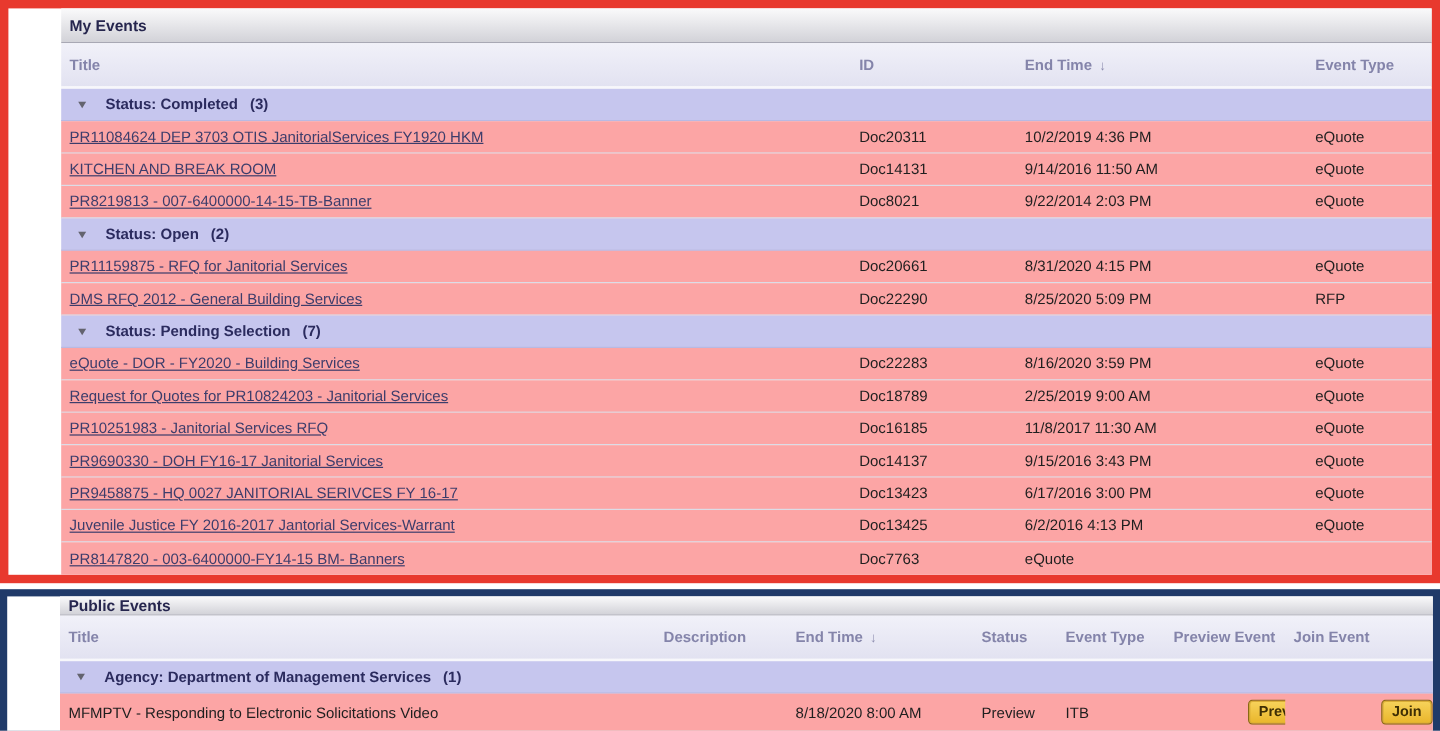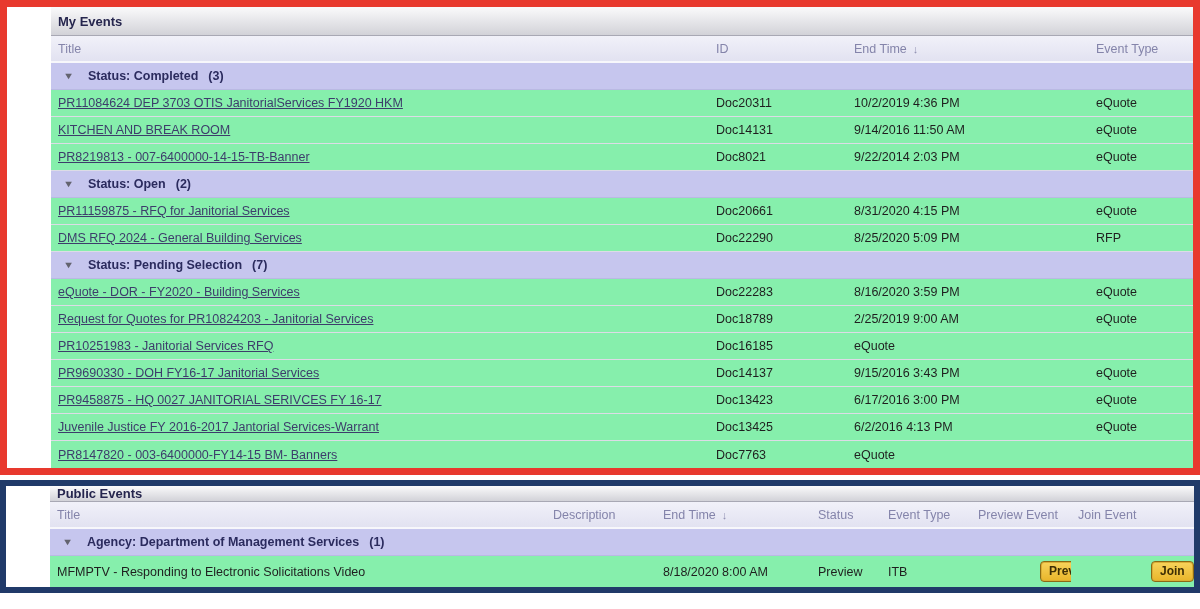--- a/index.html
+++ b/index.html
@@ -25,44 +25,45 @@
   .panel.red{border:7px solid var(--red);}
   .panel.blue{border:6px solid var(--navy);margin-top:5px;}
 
   .titlebar{
     height:29px;display:flex;align-items:center;padding-left:7px;
     background:linear-gradient(#fafafb,#d2d2d8);
     border-bottom:1px solid #a8a8b4;
     color:var(--titlebar-text);font-weight:bold;font-size:13px;
   }
   .colhead{
-    height:27px;align-items:center;
+    height:38px;align-items:center;
     background:linear-gradient(var(--colhead-bg1),var(--colhead-bg2));
     border-bottom:2px solid #f7f7fb;
     color:#8484aa;
+    font-weight:bold;
   }
   .my-grid{display:grid;grid-template-columns:658px 138px 242px 1fr;}
   .pub-grid{display:grid;grid-template-columns:496px 110px 155px 70px 90px 100px 1fr;}
   .colhead .col{padding-left:7px;white-space:nowrap;overflow:hidden;}
   .arrow{color:#8e8eb0;font-size:11px;margin-left:6px;}
 
   .group-row{
     height:27px;display:flex;align-items:center;
     background:var(--group-bg);
     border-bottom:1px solid #b9b9e2;
     color:#2b2b5e;font-weight:bold;
   }
   .tri{
     color:#63636f;font-size:9px;margin-left:13px;margin-right:15px;
     transform:scaleX(1.25);display:inline-block;
   }
   .gcount{margin-left:10px;}
 
   .row{
-    height:27px;align-items:center;background:#86efac;
+    height:27px;align-items:center;background:#fca5a5;
     border-bottom:1px solid #dcdce6;
   }
   .row .cell{padding-left:7px;white-space:nowrap;overflow:hidden;}
   .row.pub{height:31px;border-bottom:none;}
   a.evlink{color:var(--link);text-decoration:underline;cursor:pointer;}
 
   .btn{
     display:inline-block;padding:2px 8px 3px 8px;
     background:linear-gradient(var(--btn-bg1),var(--btn-bg2));
     border:1px solid var(--btn-border);
@@ -119,21 +120,21 @@
     <span>Status: Open</span>
     <span class="gcount">(2)</span>
   </div>
   <div class="row my-grid">
     <div class="cell"><a class="evlink">PR11159875 - RFQ for Janitorial Services</a></div>
     <div class="cell">Doc20661</div>
     <div class="cell">8/31/2020 4:15 PM</div>
     <div class="cell">eQuote</div>
   </div>
   <div class="row my-grid">
-    <div class="cell"><a class="evlink">DMS RFQ 2024 - General Building Services</a></div>
+    <div class="cell"><a class="evlink">DMS RFQ 2012 - General Building Services</a></div>
     <div class="cell">Doc22290</div>
     <div class="cell">8/25/2020 5:09 PM</div>
     <div class="cell">RFP</div>
   </div>
 
   <div class="group-row">
     <span class="tri">▼</span>
     <span>Status: Pending Selection</span>
     <span class="gcount">(7)</span>
   </div>
@@ -145,20 +146,21 @@
   </div>
   <div class="row my-grid">
     <div class="cell"><a class="evlink">Request for Quotes for PR10824203 - Janitorial Services</a></div>
     <div class="cell">Doc18789</div>
     <div class="cell">2/25/2019 9:00 AM</div>
     <div class="cell">eQuote</div>
   </div>
   <div class="row my-grid">
     <div class="cell"><a class="evlink">PR10251983 - Janitorial Services RFQ</a></div>
     <div class="cell">Doc16185</div>
+    <div class="cell">11/8/2017 11:30 AM</div>
     <div class="cell">eQuote</div>
   </div>
   <div class="row my-grid">
     <div class="cell"><a class="evlink">PR9690330 - DOH FY16-17 Janitorial Services</a></div>
     <div class="cell">Doc14137</div>
     <div class="cell">9/15/2016 3:43 PM</div>
     <div class="cell">eQuote</div>
   </div>
   <div class="row my-grid">
     <div class="cell"><a class="evlink">PR9458875 - HQ 0027 JANITORIAL SERIVCES FY 16-17</a></div>

